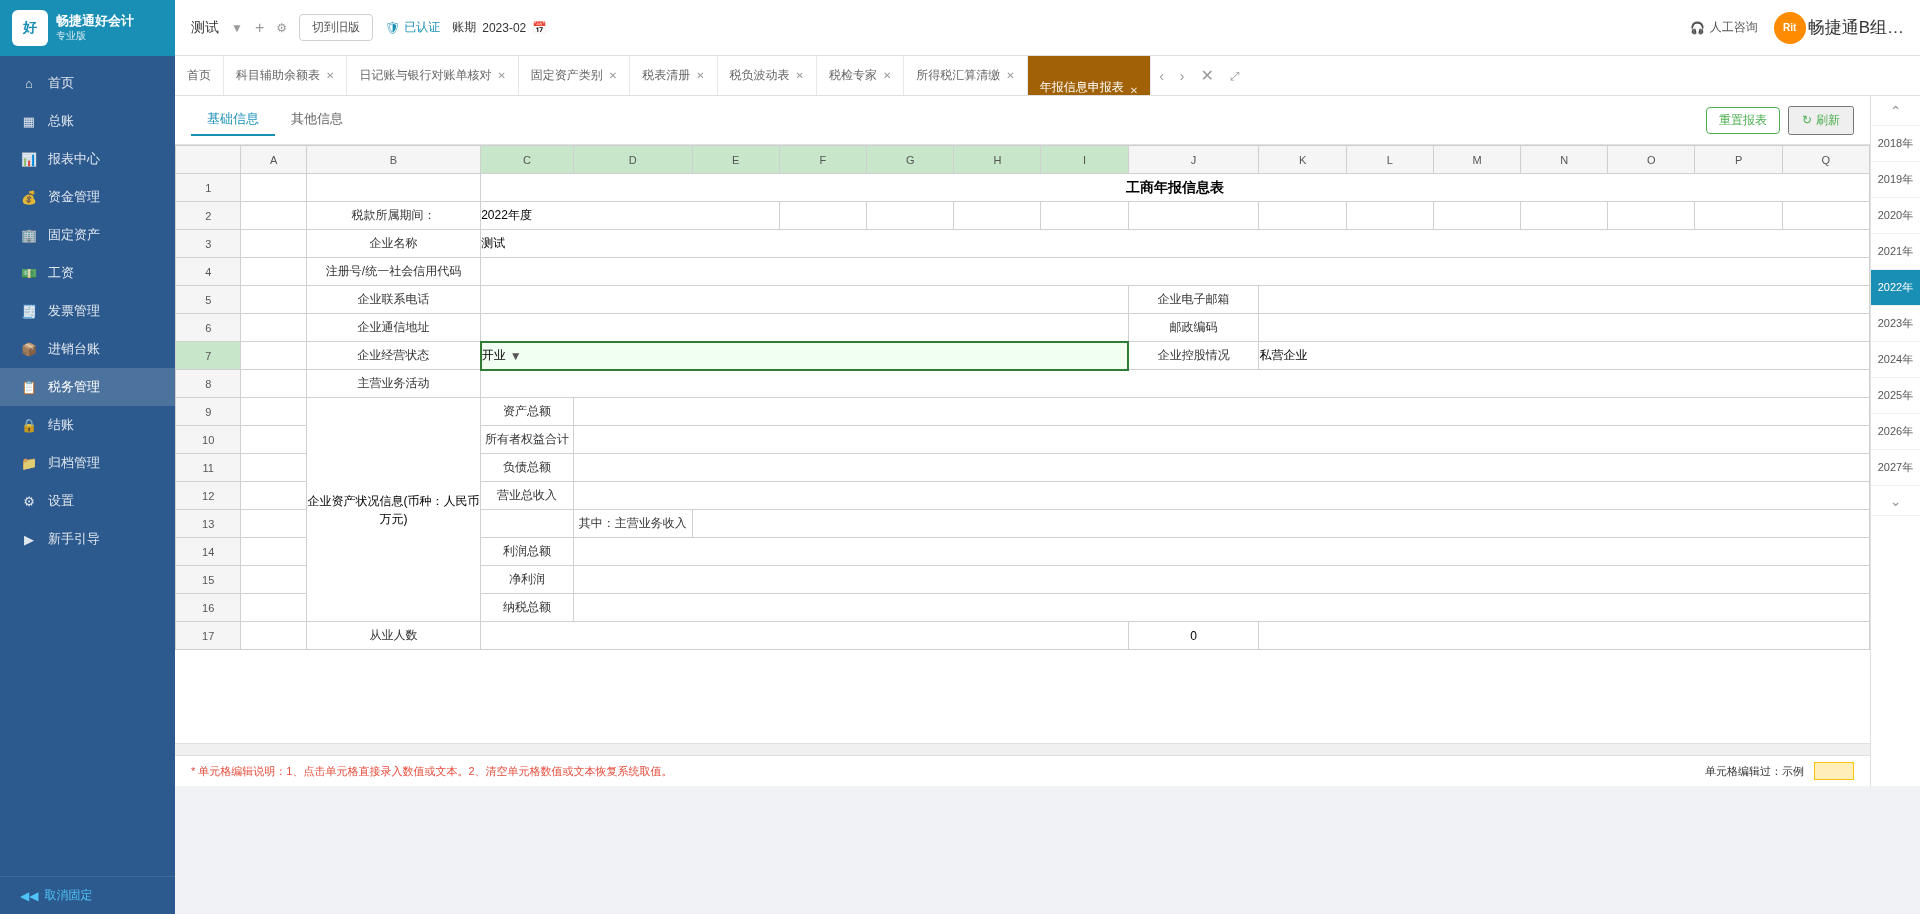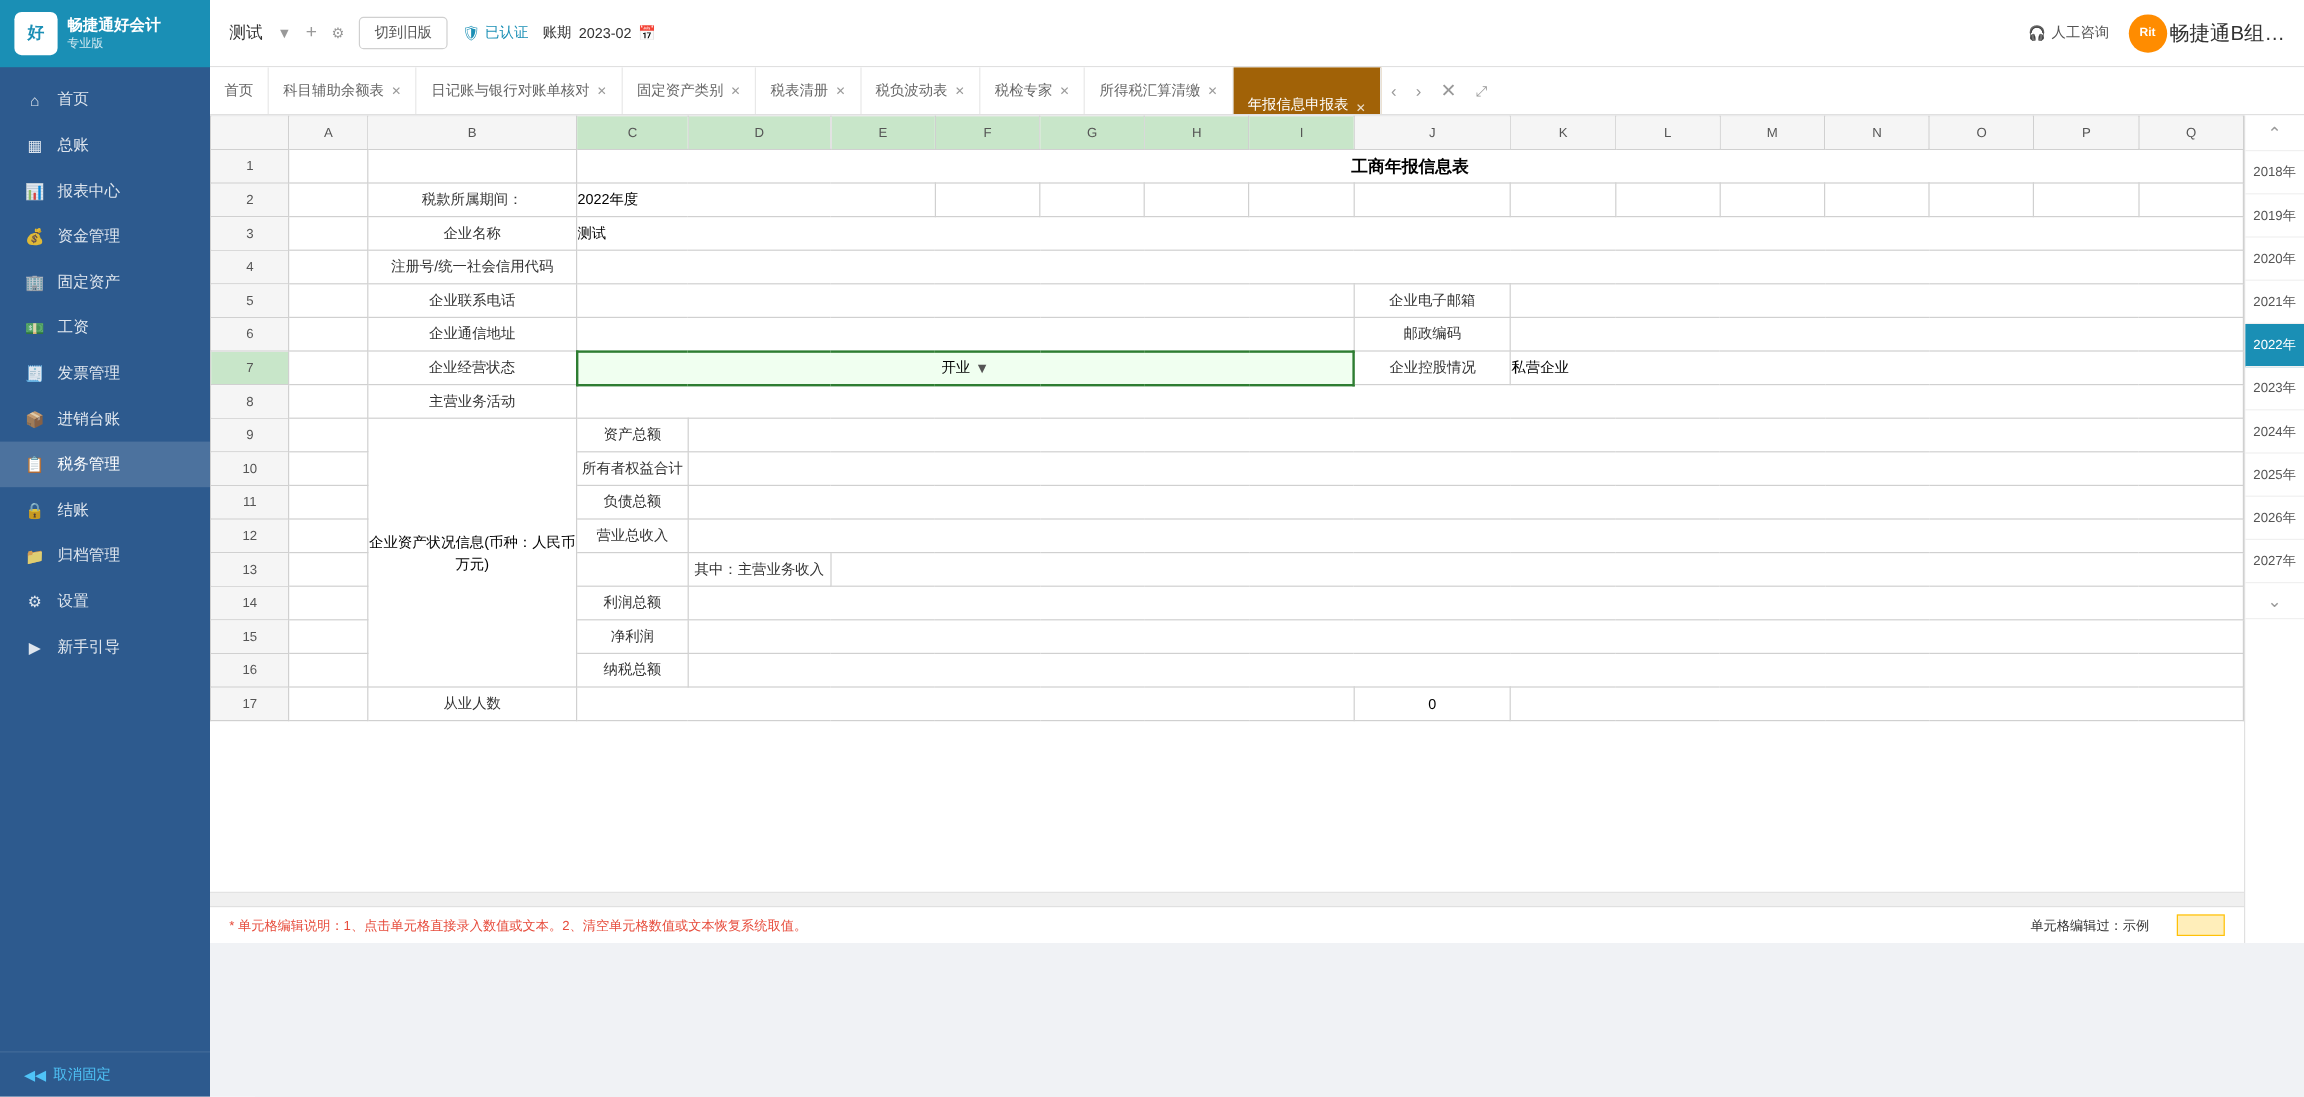--- a/index.html
+++ b/index.html
@@ -63,32 +63,32 @@
     .spreadsheet { border-collapse: collapse; font-size: 12px; min-width: 100%; }
     .spreadsheet th, .spreadsheet td { border: 1px solid #d0d0d0; padding: 0; height: 28px; white-space: nowrap; }
     .col-header { background: #f5f5f5; color: #555; text-align: center; font-weight: normal; min-width: 60px; font-size: 11px; position: sticky; top: 0; z-index: 2; }
     .row-header { background: #f5f5f5; color: #555; text-align: center; font-weight: normal; width: 36px; min-width: 36px; font-size: 11px; position: sticky; left: 0; z-index: 1; }
     .cell { padding: 2px 6px; vertical-align: middle; }
     .cell-center { text-align: center; }
     .cell-title { text-align: center; font-size: 14px; font-weight: bold; }
     .cell-label { text-align: center; color: #333; }
     .cell-selected { border: 2px solid #2e7d32 !important; background: #f0fff0; }
     .cell-header-selected { background: #c8e6c9; }
-    .dropdown-cell { display: flex; align-items: center; justify-content: center; gap: 4px; }
+    .dropdown-cell { display: flex; align-items: center; gap: 4px; }
 
     
     .year-sidebar { width: 50px; background: white; border-left: 1px solid #e0e0e0; display: flex; flex-direction: column; align-items: center; padding: 0; overflow: hidden; flex-shrink: 0; }
     .year-nav { width: 100%; display: flex; flex-direction: column; align-items: center; }
     .year-nav-btn { width: 100%; height: 30px; display: flex; align-items: center; justify-content: center; cursor: pointer; color: #999; font-size: 14px; border-bottom: 1px solid #f0f0f0; }
     .year-item { width: 100%; height: 36px; display: flex; align-items: center; justify-content: center; cursor: pointer; font-size: 11px; color: #555; border-bottom: 1px solid #f0f0f0; }
     .year-item.active { background: #1a8fb5; color: white; }
 
     
     .status-bar { background: white; border-top: 1px solid #e0e0e0; padding: 6px 16px; font-size: 11px; color: #e74c3c; display: flex; align-items: center; justify-content: space-between; flex-shrink: 0; }
-    .status-right { color: #333; display: flex; align-items: center; gap: 23px; }
+    .status-right { color: #333; display: flex; align-items: center; gap: 10px; }
     .status-example { width: 40px; height: 18px; background: #ffeeba; border: 1px solid #ffc107; display: inline-block; }
 
     .scroll-x { height: 12px; background: #f0f0f0; border-top: 1px solid #e0e0e0; display: flex; align-items: center; padding: 0 2px; }
 
     
     .corner-header { background: #f5f5f5; position: sticky; top: 0; left: 0; z-index: 3; }
   </style>
 </head>
 <body>
 
@@ -229,20 +229,33 @@
     </div>
     <div class="tab-nav-btn">‹</div>
     <div class="tab-nav-btn">›</div>
     <div class="tab-close-all">✕</div>
     <div class="tab-expand">⤢</div>
   </div>
 
   <div class="content-area">
     <div class="sheet-area">
 
+      <div class="sheet-toolbar">
+        <div class="sheet-tabs">
+          <div class="sheet-tab active">基础信息</div>
+          <div class="sheet-tab">其他信息</div>
+        </div>
+        <div class="sheet-actions">
+          <button class="btn-reset">重置报表</button>
+          <button class="btn-refresh">
+            <span>↻</span>
+            <span>刷新</span>
+          </button>
+        </div>
+      </div>
 
       <div class="spreadsheet-container">
         <table class="spreadsheet">
           <colgroup>
             <col style="width:36px">
             <col style="width:60px">
             <col style="width:160px">
             <col style="width:80px">
             <col style="width:80px">
             <col style="width:80px">

